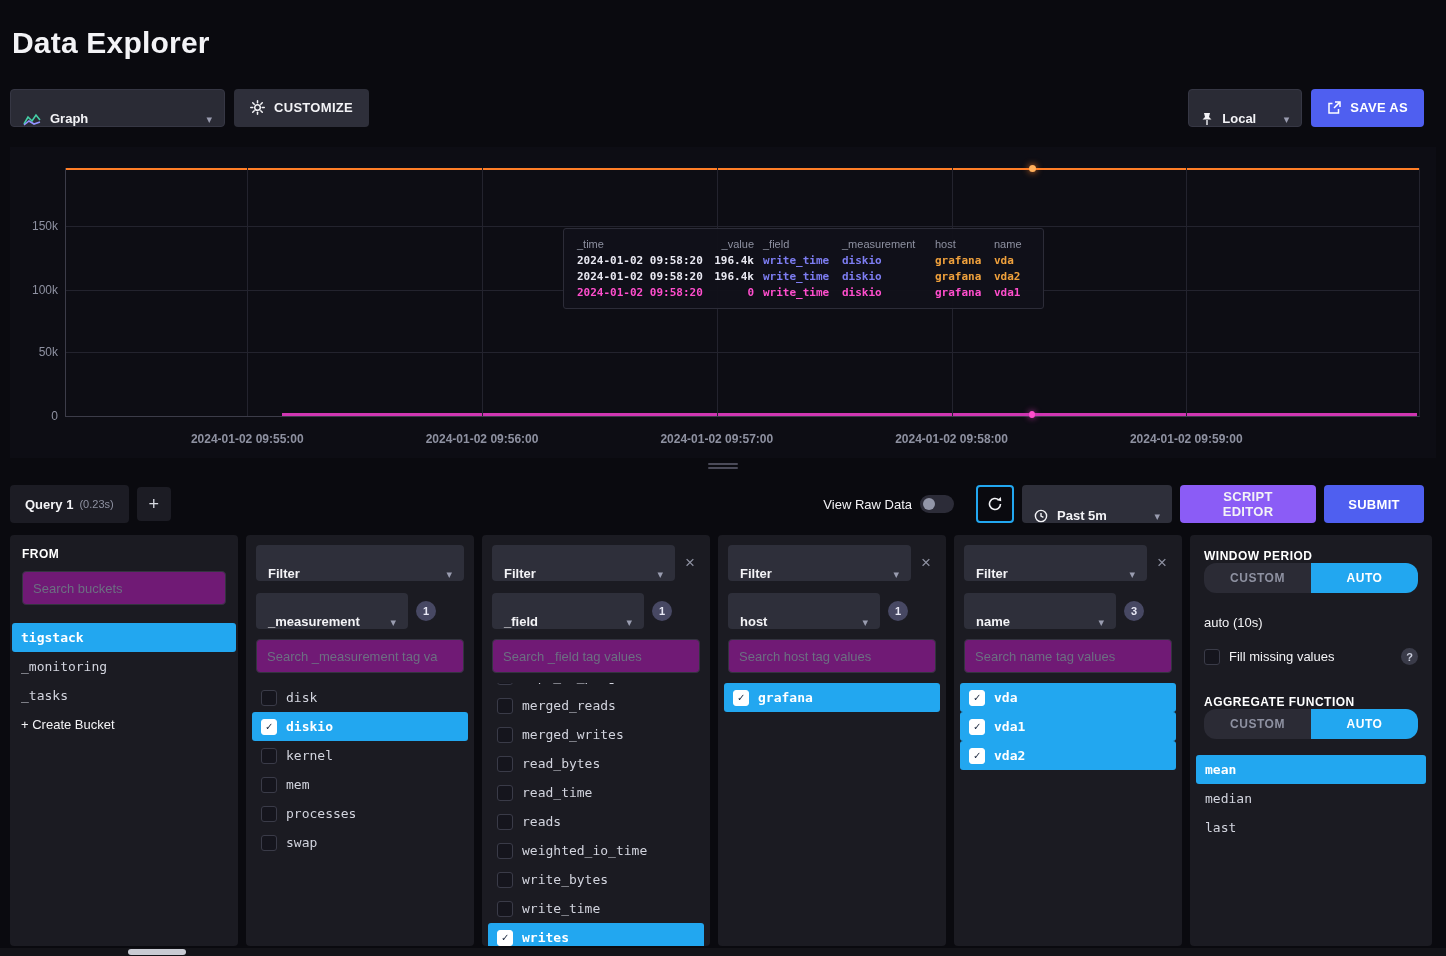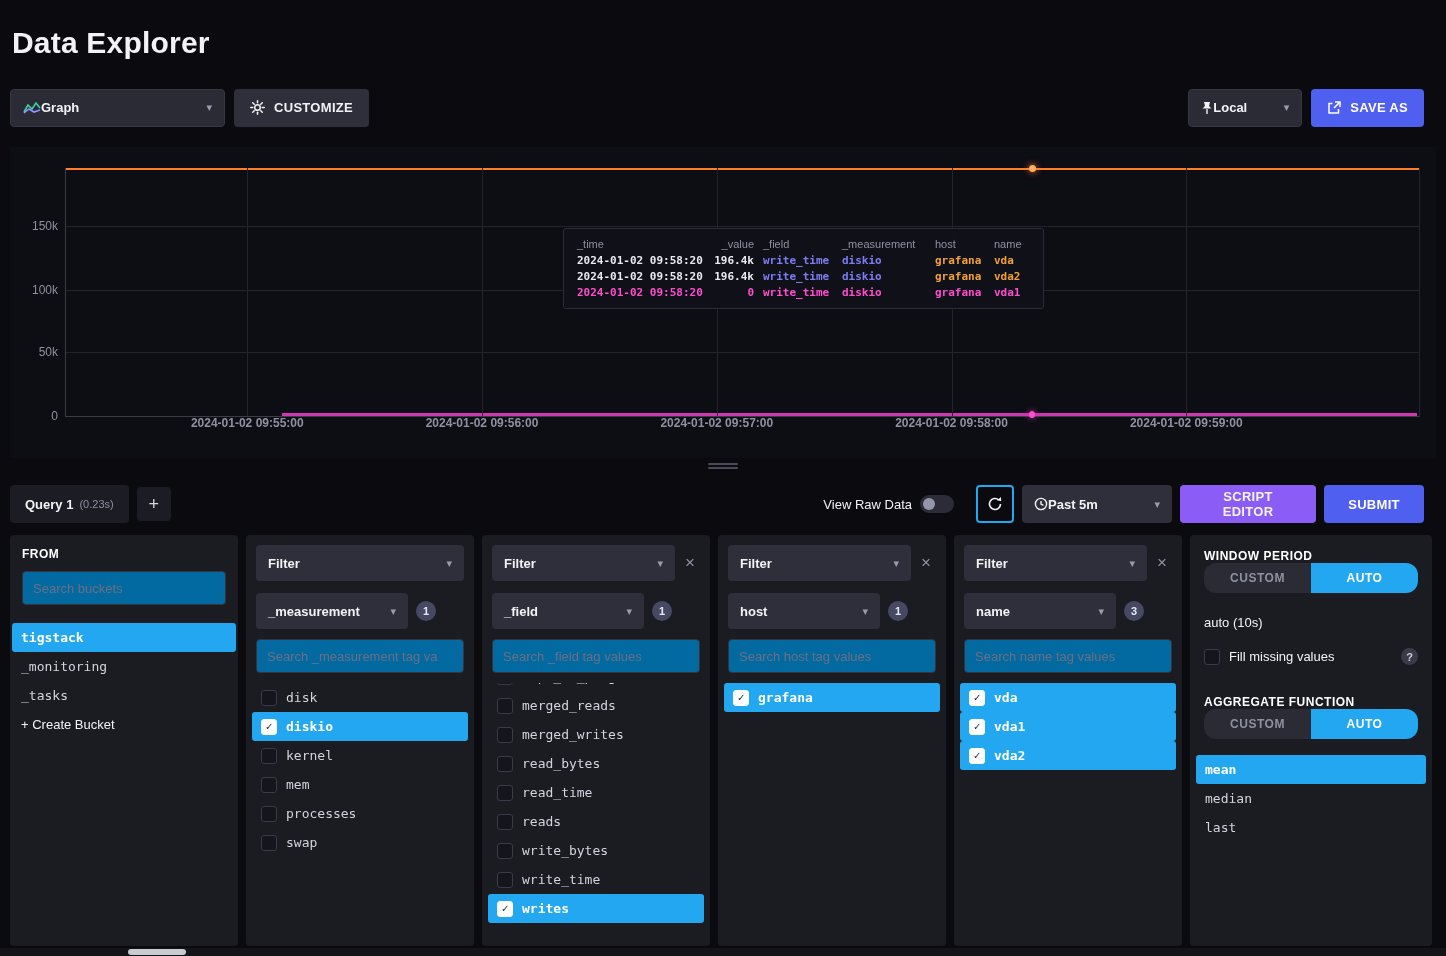--- a/index.html
+++ b/index.html
@@ -4,35 +4,35 @@
 <style>
   *{box-sizing:border-box}
   html,body{margin:0;padding:0;background:#060609}
   body{font-family:"Liberation Sans",sans-serif;color:#f3f3f6}
   .page{position:relative;width:1446px;height:956px;background:#0a0a0f;overflow:hidden}
   .mono{font-family:"DejaVu Sans Mono",monospace}
 
   
   h1{position:absolute;left:12px;top:26px;margin:0;font-size:30px;font-weight:bold;letter-spacing:.2px}
   .toolbar{position:absolute;left:10px;right:22px;top:88px;height:39px;display:flex;align-items:center;gap:9px}
-  .dd{background:#2a2b35;border:1px solid #363744;border-radius:4px;height:38px;display:flex;align-items:center;padding:0 12px;font-size:13px;font-weight:bold;color:#f3f3f6;cursor:pointer}
+  .dd{background:#2a2b35;border:1px solid #363744;border-radius:4px;height:38px;display:flex;align-items:flex-end;gap:9px;padding:0 12px;font-size:13px;font-weight:bold;color:#f3f3f6;cursor:pointer}
   .chev{margin-left:auto;color:#9a9db0;font-size:11px;font-family:"DejaVu Sans",sans-serif}
   .graph-dd{width:215px}
   .local-dd{width:114px}
   .btn{height:38px;border:none;border-radius:4px;display:flex;align-items:center;gap:9px;padding:0 16px;font-size:13px;font-weight:bold;letter-spacing:.3px;color:#f3f3f6;background:#2e2f3a;cursor:pointer;font-family:inherit}
   .btn.primary{background:#4f5ff0;color:#fff}
   .spacer{flex:1}
 
   
   .chart-panel{position:absolute;left:10px;top:147px;width:1426px;height:311px;background:#0d0d14}
   .plot{position:absolute;left:55px;top:21px;width:1355px;height:249px;border-left:1px solid #3c3c49;border-bottom:1px solid #3c3c49;border-right:1px solid #23232e}
   .hgrid{position:absolute;left:0;right:0;height:1px;background:#23232e}
   .vgrid{position:absolute;top:0;bottom:0;width:1px;background:#23232e}
   .ytick{position:absolute;left:-54px;width:46px;text-align:right;font-size:12px;color:#8e91a1;transform:translateY(-50%)}
-  .xtick{position:absolute;top:100%;margin-top:0;transform:translateX(-50%);font-size:12px;font-weight:bold;color:#8e91a1;white-space:nowrap}
+  .xtick{position:absolute;top:100%;margin-top:16px;transform:translateX(-50%);font-size:12px;font-weight:bold;color:#8e91a1;white-space:nowrap}
   .series-orange{position:absolute;left:0;right:0;top:0;height:2px;background:#ff7e27}
   .series-magenta{position:absolute;left:16%;right:2px;bottom:0;height:3px;background:#cf36b2}
   .marker-o{position:absolute;left:71.2%;top:-3px;width:7px;height:7px;border-radius:50%;background:#ffb05c;box-shadow:0 0 7px #ff7e27}
   .marker-m{position:absolute;left:71.2%;bottom:-2px;width:6px;height:7px;border-radius:50%;background:#ff4ecd;box-shadow:0 0 6px #cf36b2}
   .tooltip{position:absolute;left:553px;top:81px;background:rgba(17,17,26,.96);border:1px solid #2c2c38;border-radius:3px;padding:9px 13px;display:grid;grid-template-columns:122px 46px 70px 84px 50px 36px;column-gap:9px;row-gap:3px;font-size:11px;line-height:13px;z-index:5}
   .tt-h{color:#8e91a1}
   .tt-v{font-family:"DejaVu Sans Mono",monospace;font-weight:bold;white-space:nowrap}
   .tcol1{text-align:right}
 
   .drag-handle{position:absolute;left:703px;top:463px;width:40px;height:10px;display:flex;flex-direction:column;gap:2px;align-items:center;cursor:row-resize}
@@ -58,21 +58,21 @@
   .from-panel{padding:12px}
   .window-panel{flex:0 0 242px;padding:14px}
   .heading{font-size:12px;font-weight:bold;letter-spacing:.5px;color:#fff}
   .fhead{display:flex;gap:5px;align-items:center}
   .flex1{flex:1}
   .filter-panel .dd{height:36px;background:#2e2f3a;border:none}
   .xbtn{width:20px;height:20px;color:#8e91a1;font-size:17px;line-height:19px;text-align:center;cursor:pointer;flex:0 0 20px}
   .krow{display:flex;align-items:center;gap:8px;margin-top:12px}
   .key-dd{width:152px}
   .badge{width:20px;height:20px;border-radius:50%;background:#474863;color:#e8e8f5;font-size:11px;font-weight:bold;display:flex;align-items:center;justify-content:center}
-  .search{display:block;width:100%;height:34px;margin-top:10px;background:#0369a1;border:1px solid #33343f;border-radius:4px;color:#e8e8ee;font-size:13px;padding:8px 10px;font-family:inherit;outline:none}
+  .search{display:block;width:100%;height:34px;margin-top:10px;background:#701a75;border:1px solid #33343f;border-radius:4px;color:#e8e8ee;font-size:13px;padding:8px 10px;font-family:inherit;outline:none}
   .search::placeholder{color:#6c6f82}
   .list{margin:10px -4px 0 -4px;overflow:hidden}
   .from-panel .list{margin:18px -10px 0 -10px}
   .row{height:29px;display:flex;align-items:center;gap:9px;padding:0 9px;font-size:13px;color:#d2d4de;border-radius:3px;cursor:pointer;white-space:nowrap}
   .row.sel{background:#22a7f0;color:#fff;font-weight:bold}
   .cb{width:16px;height:16px;border-radius:3px;background:#15151d;border:1px solid #3a3b48;flex:0 0 16px;display:flex;align-items:center;justify-content:center;font-size:11px;line-height:1;color:#16233a}
   .cb.checked{background:#fff;border-color:#fff;font-weight:bold}
   .clipped{margin-top:-21px}
   .create-bucket{height:29px;display:flex;align-items:center;padding:0 9px;font-size:13px;color:#f3f3f6;cursor:pointer}
   .seg{display:flex;margin-top:0;border-radius:12px;overflow:hidden;height:30px;cursor:pointer}
@@ -314,20 +314,24 @@
             <div class="row mono">
               <span class="cb"></span>
               <span class="rlab">read_time</span>
             </div>
             <div class="row mono">
               <span class="cb"></span>
               <span class="rlab">reads</span>
             </div>
             <div class="row mono">
               <span class="cb"></span>
+              <span class="rlab">weighted_io_time</span>
+            </div>
+            <div class="row mono">
+              <span class="cb"></span>
               <span class="rlab">write_bytes</span>
             </div>
             <div class="row mono">
               <span class="cb"></span>
               <span class="rlab">write_time</span>
             </div>
             <div class="row mono sel">
               <span class="cb checked">✓</span>
               <span class="rlab">writes</span>
             </div>

